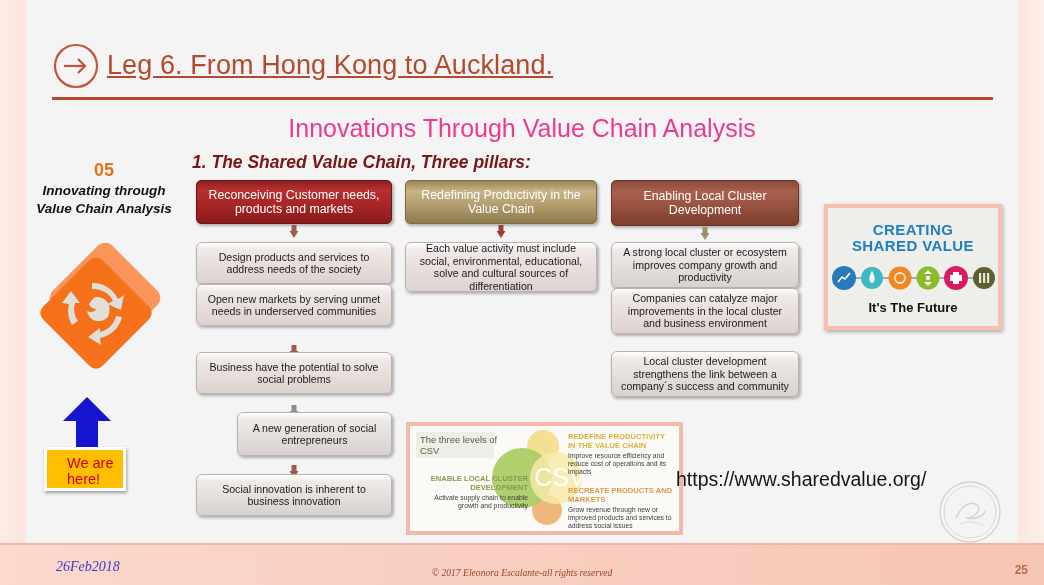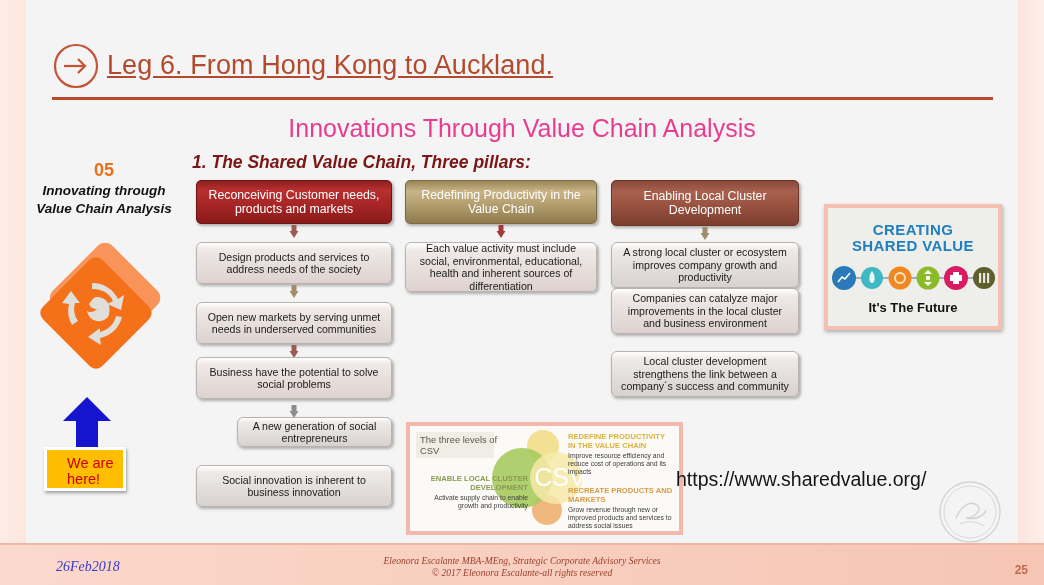--- a/index.html
+++ b/index.html
@@ -207,49 +207,49 @@
       <svg viewBox="0 0 9 13" width="9" height="13">
           <polygon points="2,0 7,0 7,6 9,6 4.5,13 0,6 2,6" fill="#9e5b52"></polygon>
         </svg>
     </div>
     <div class="fbox tone1" style="margin-top:18px; height:42px;">Design products and services to address needs of the society</div>
     <div class="connector" style="top:104px;">
       <svg viewBox="0 0 9 13" width="9" height="13">
           <polygon points="2,0 7,0 7,6 9,6 4.5,13 0,6 2,6" fill="#a08d6b"></polygon>
         </svg>
     </div>
-    <div class="fbox tone1" style="margin-top:18px; height:42px;">Open new markets by serving unmet needs in underserved communities</div>
+    <div class="fbox tone1" style="height:42px;">Open new markets by serving unmet needs in underserved communities</div>
     <div class="connector" style="top:164px;">
       <svg viewBox="0 0 9 13" width="9" height="13">
           <polygon points="2,0 7,0 7,6 9,6 4.5,13 0,6 2,6" fill="#9e5b52"></polygon>
         </svg>
     </div>
-    <div class="fbox tone1" style="margin-top:13px; height:42px;">Business have the potential to solve social problems</div>
+    <div class="fbox tone1" style="margin-top:26px; height:42px;">Business have the potential to solve social problems</div>
     <div class="connector" style="top:224px;">
       <svg viewBox="0 0 9 13" width="9" height="13">
           <polygon points="2,0 7,0 7,6 9,6 4.5,13 0,6 2,6" fill="#8e8e8e"></polygon>
         </svg>
     </div>
-    <div class="fbox tone2" style="margin-top:18px; height:30px;margin-left:41px;">A new generation of social entrepreneurs</div>
+    <div class="fbox tone2" style="margin-top:18px; height:44px;margin-left:41px;">A new generation of social entrepreneurs</div>
     <div class="connector" style="top:284px;">
       <svg viewBox="0 0 9 13" width="9" height="13">
           <polygon points="2,0 7,0 7,6 9,6 4.5,13 0,6 2,6" fill="#9e5b52"></polygon>
         </svg>
     </div>
     <div class="fbox tone2" style="margin-top:18px; height:42px;">Social innovation is inherent to business innovation</div>
   </div>
 
   <div class="col" style="left:405px; top:180px; width:192px;">
     <div class="fbox head gold" style="height:44px;">Redefining Productivity in the Value Chain</div>
     <div class="connector" style="top:44px;">
       <svg viewBox="0 0 9 13" width="9" height="13">
           <polygon points="2,0 7,0 7,6 9,6 4.5,13 0,6 2,6" fill="#a33a3a"></polygon>
         </svg>
     </div>
-    <div class="fbox tone1" style="margin-top:18px; height:50px;">Each value activity must include social, environmental, educational, health and inherent sources of differentiation</div>
+    <div class="fbox tone1" style="margin-top:18px; height:50px;">Each value activity must include social, environmental, educational, solve and cultural sources of differentiation</div>
   </div>
 
   <div class="col" style="left:611px; top:180px; width:188px;">
     <div class="fbox head brown" style="height:46px;">Enabling Local Cluster Development</div>
     <div class="connector" style="top:46px;">
       <svg viewBox="0 0 9 13" width="9" height="13">
           <polygon points="2,0 7,0 7,6 9,6 4.5,13 0,6 2,6" fill="#a08d6b"></polygon>
         </svg>
     </div>
     <div class="fbox tone2" style="margin-top:16px; height:46px;">A strong local cluster or ecosystem improves company growth and productivity</div>
@@ -343,17 +343,16 @@
       <circle cx="36" cy="36" r="26" fill="none" stroke="#9b9b9b" stroke-width="1"></circle>
       <path d="M22,42 C28,28 38,24 44,30 C48,34 40,42 32,42 C42,44 50,40 52,34" fill="none" stroke="#8d8d8d" stroke-width="1.4"></path>
       <path d="M26,48 C34,44 44,46 50,50" fill="none" stroke="#9b9b9b" stroke-width="1.1"></path>
     </svg>
   </div>
 
   <div class="footer-topline"></div>
   <div class="footer-band"></div>
   <div class="date">26Feb2018</div>
   <div class="credits">
-    <div>Eleonora Escalante MBA-MEng, Strategic Corporate Advisory Services</div>
     <div>© 2017 Eleonora Escalante-all rights reserved</div>
   </div>
   <div class="pageno">25</div>
 </div>
 
 </body></html>

